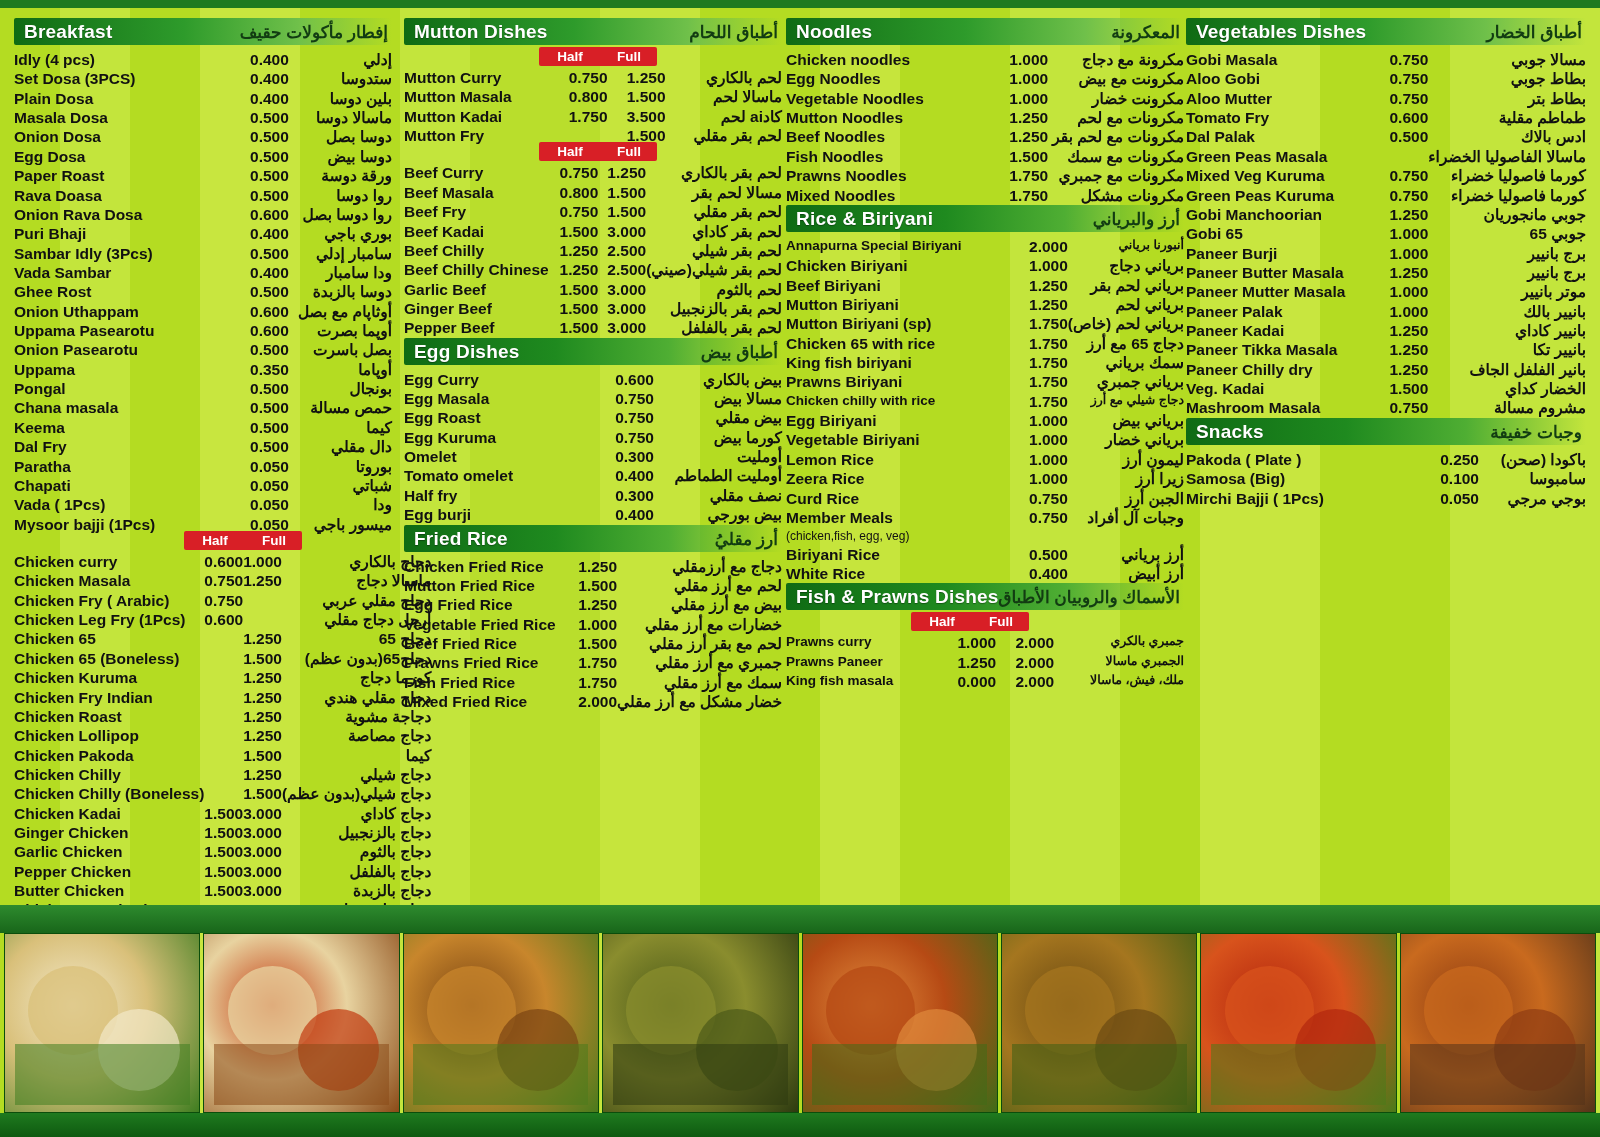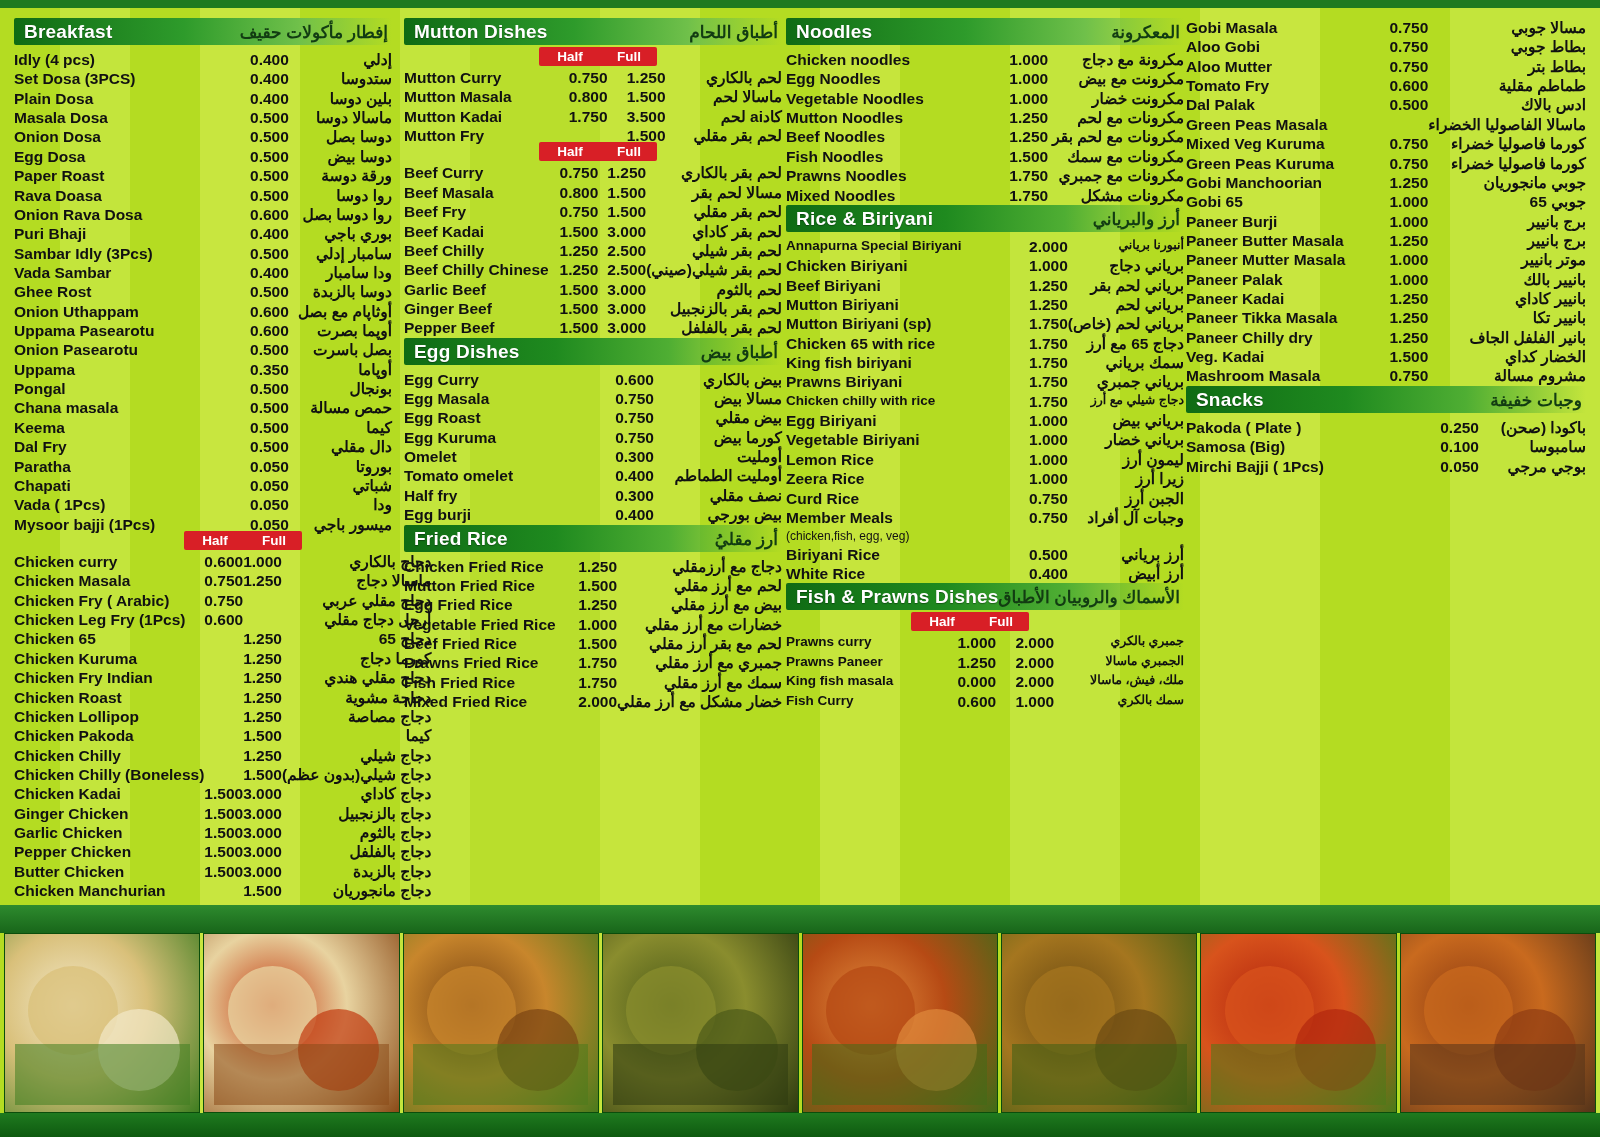--- a/index.html
+++ b/index.html
@@ -291,20 +291,26 @@
               <td class="p2" style="width:58px"></td>
               <td class="ar">أرجل دجاج مقلي</td>
             </tr>
             <tr class="">
               <td class="en"><span>Chicken 65</span></td>
               <td class="p" style="width:62px"></td>
               <td class="p2" style="width:58px">1.250</td>
               <td class="ar">دجاج 65</td>
             </tr>
             <tr class="">
+              <td class="en"><span>Chicken 65 (Boneless)</span></td>
+              <td class="p" style="width:62px"></td>
+              <td class="p2" style="width:58px">1.500</td>
+              <td class="ar">دجاج65(بدون عظم)</td>
+            </tr>
+            <tr class="">
               <td class="en"><span>Chicken Kuruma</span></td>
               <td class="p" style="width:62px"></td>
               <td class="p2" style="width:58px">1.250</td>
               <td class="ar">كورما دجاج</td>
             </tr>
             <tr class="">
               <td class="en"><span>Chicken Fry Indian</span></td>
               <td class="p" style="width:62px"></td>
               <td class="p2" style="width:58px">1.250</td>
               <td class="ar">دجاج مقلي هندي</td>
@@ -798,32 +804,30 @@
               <td class="p" style="width:62px">1.250</td>
               <td class="p2" style="width:58px">2.000</td>
               <td class="ar">الجمبري ماسالا</td>
             </tr>
             <tr class="sm">
               <td class="en"><span>King fish masala</span></td>
               <td class="p" style="width:62px">0.000</td>
               <td class="p2" style="width:58px">2.000</td>
               <td class="ar">ملك، فيش، ماسالا</td>
             </tr>
-            <tr class="sm">
-              <td class="en"><span>Fish Curry</span></td>
-              <td class="p" style="width:62px">0.600</td>
-              <td class="p2" style="width:58px">1.000</td>
-              <td class="ar">سمك بالكري</td>
-            </tr>
           </tbody>
         </table>
       </div>
     </div>
   <div class="col c4" id="col4">
       <div class="sec">
+        <div class="sec-head">
+          <span class="en">Vegetables Dishes</span>
+          <span class="ar">أطباق الخضار</span>
+        </div>
         <table class="items">
           <tbody>
             <tr class="">
               <td class="en"><span>Gobi Masala</span></td>
               <td class="p" style="width:62px"></td>
               <td class="p2" style="width:58px">0.750</td>
               <td class="ar">مسالا جوبي</td>
             </tr>
             <tr class="">
               <td class="en"><span>Aloo Gobi</span></td>

